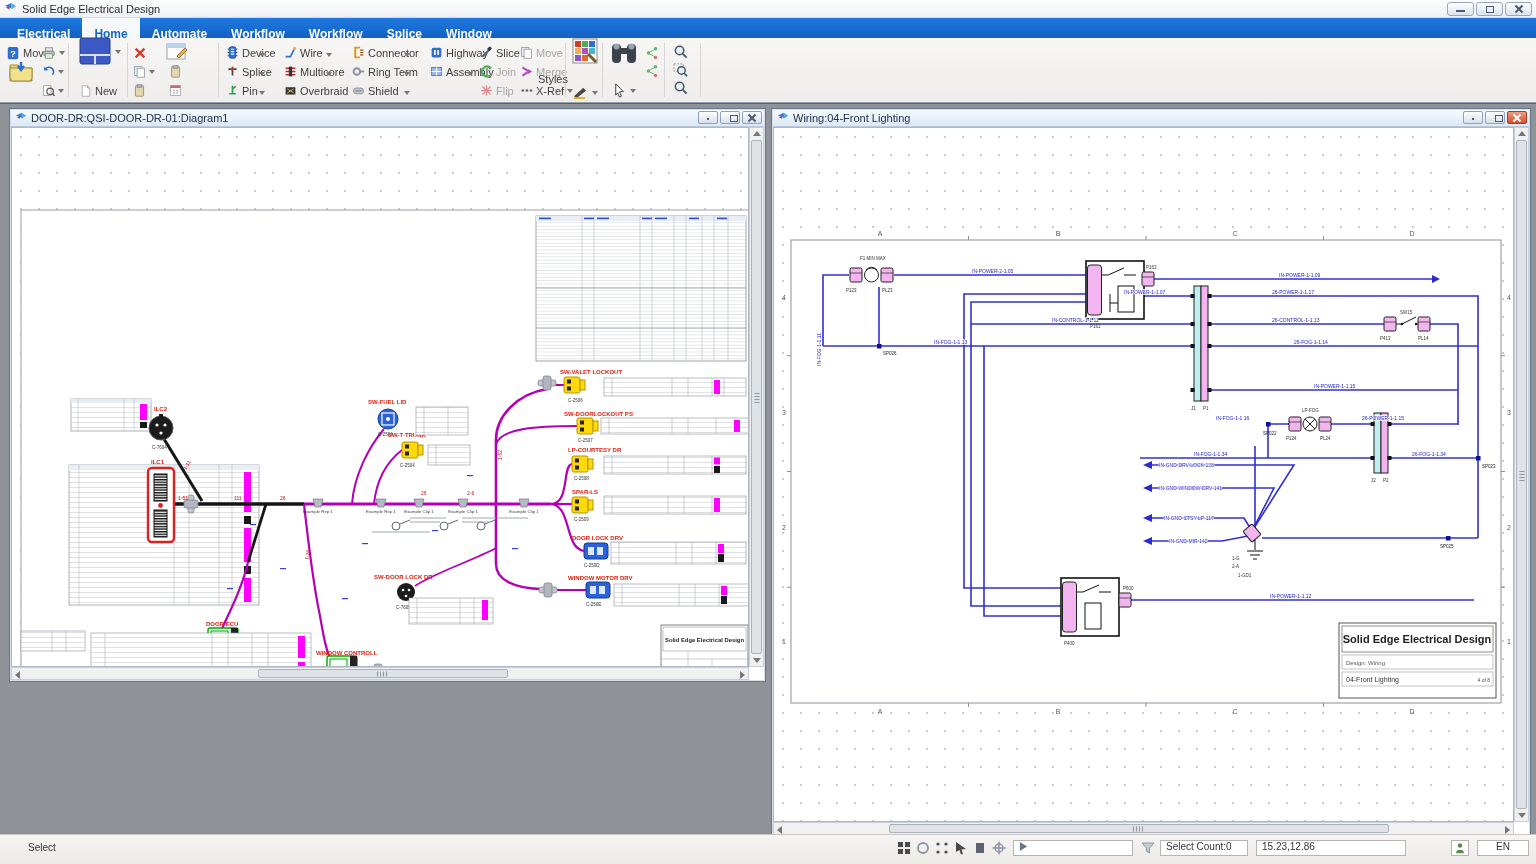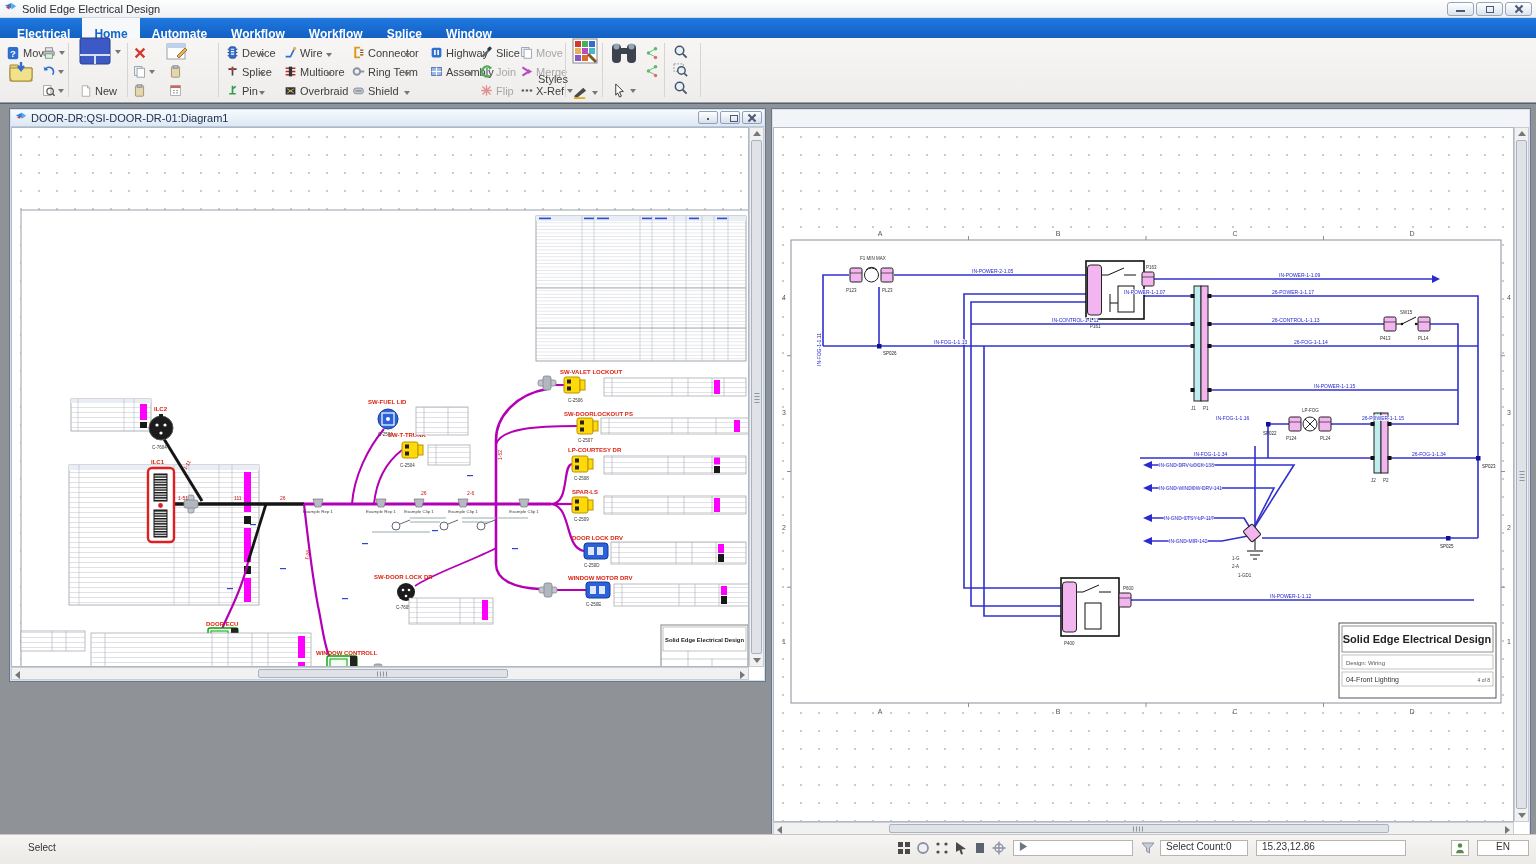--- a/index.html
+++ b/index.html
@@ -948,20 +948,37 @@
           <div class="sb-arr" style="top:3px;left:3px;border-top:4px solid transparent;border-bottom:4px solid transparent;border-right:5px solid #777"></div>
           <div class="sb-thumb" style="top:1px;bottom:1px;left:246px;width:250px">
               <div class="grip-h"></div>
             </div>
           <div class="sb-arr" style="top:3px;right:3px;border-top:4px solid transparent;border-bottom:4px solid transparent;border-left:5px solid #777"></div>
         </div>
       </div>
     </div>
 
     <div class="win" style="left:771px;top:4px;width:760px;height:729px">
+      <div class="wtitle">
+        <svg width="12" height="12">
+            <use href="#i-logo"></use>
+          </svg>
+        <span>Wiring:04-Front Lighting</span>
+        <div class="wbtns">
+          <div class="wbtn">
+              <i class="g-min"></i>
+            </div>
+          <div class="wbtn">
+              <i class="g-max"></i>
+            </div>
+          <div class="wbtn red">
+              <i class="g-close"></i>
+            </div>
+        </div>
+      </div>
       <div class="wbody">
         <div class="canvas">
           <svg width="745" height="699" viewBox="0 0 745 699">
             <defs>
               <g id="cpink">
                   <rect x="-6" y="-7" width="12" height="14" rx="1.5" fill="#f3b5ef" stroke="#222"></rect>
                   <path d="M-6,-2 H6" stroke="#222" stroke-width="0.7"></path>
                 </g>
             </defs>
 

